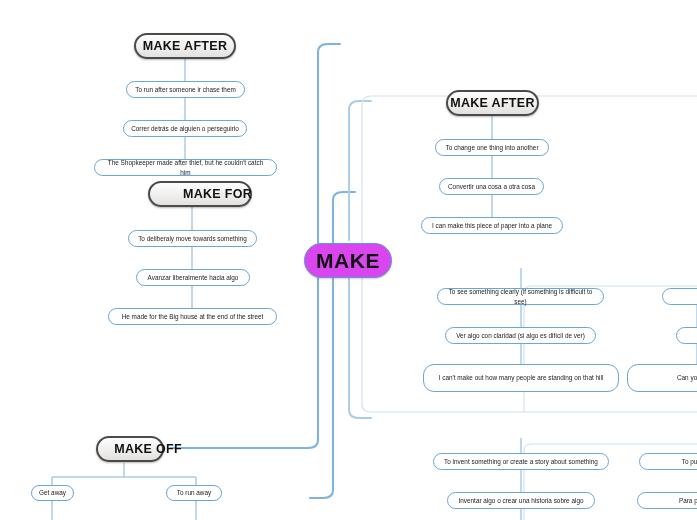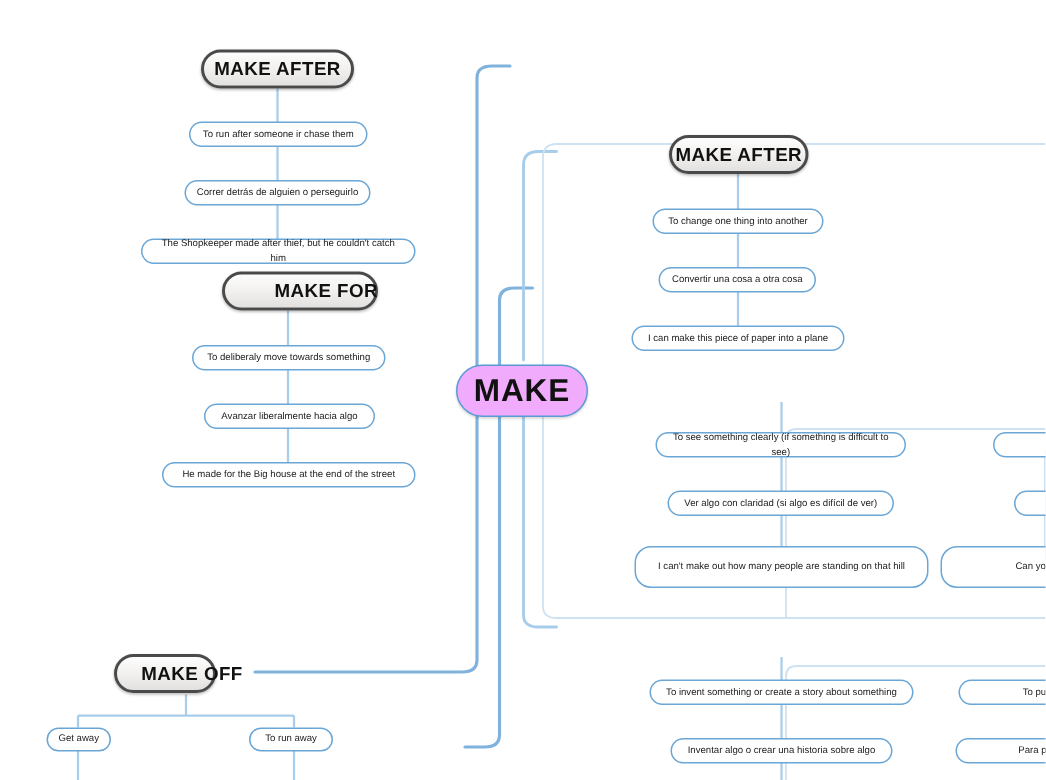--- a/index.html
+++ b/index.html
@@ -28,21 +28,21 @@
     position: absolute;
     display: flex;
     align-items: center;
     justify-content: center;
     text-align: center;
     white-space: nowrap;
   }
 
   
   .root {
-    background: #f0abfc;
+    background: #d946ef;
     border: 1.6px solid #5b9bd5;
     border-radius: 22px;
     color: #111111;
     font-size: 21px;
     font-weight: bold;
     letter-spacing: 0.6px;
     box-shadow: 0 1px 2px rgba(0,0,0,0.18);
   }
 
   
@@ -192,21 +192,21 @@
     <span>Inventar algo o crear una historia sobre algo</span>
   </div>
 
   <div class="node leaf" style="left:639px; top:453px; width:120px; height:17px;">
     <span>To put on lip</span>
   </div>
   <div class="node leaf" style="left:637px; top:492px; width:125px; height:17px;">
     <span>Para pintarse l</span>
   </div>
 
-  <div class="node topic" style="left:76px; top:436px; width:68px; height:26px;padding-left:36px;">
+  <div class="node topic" style="left:96px; top:436px; width:68px; height:26px;padding-left:36px;">
     <span>MAKE OFF</span>
   </div>
   <div class="node leaf" style="left:31px; top:485px; width:43px; height:16px;">
     <span>Get away</span>
   </div>
   <div class="node leaf" style="left:166px; top:485px; width:56px; height:16px;">
     <span>To run away</span>
   </div>
 
 </div>

